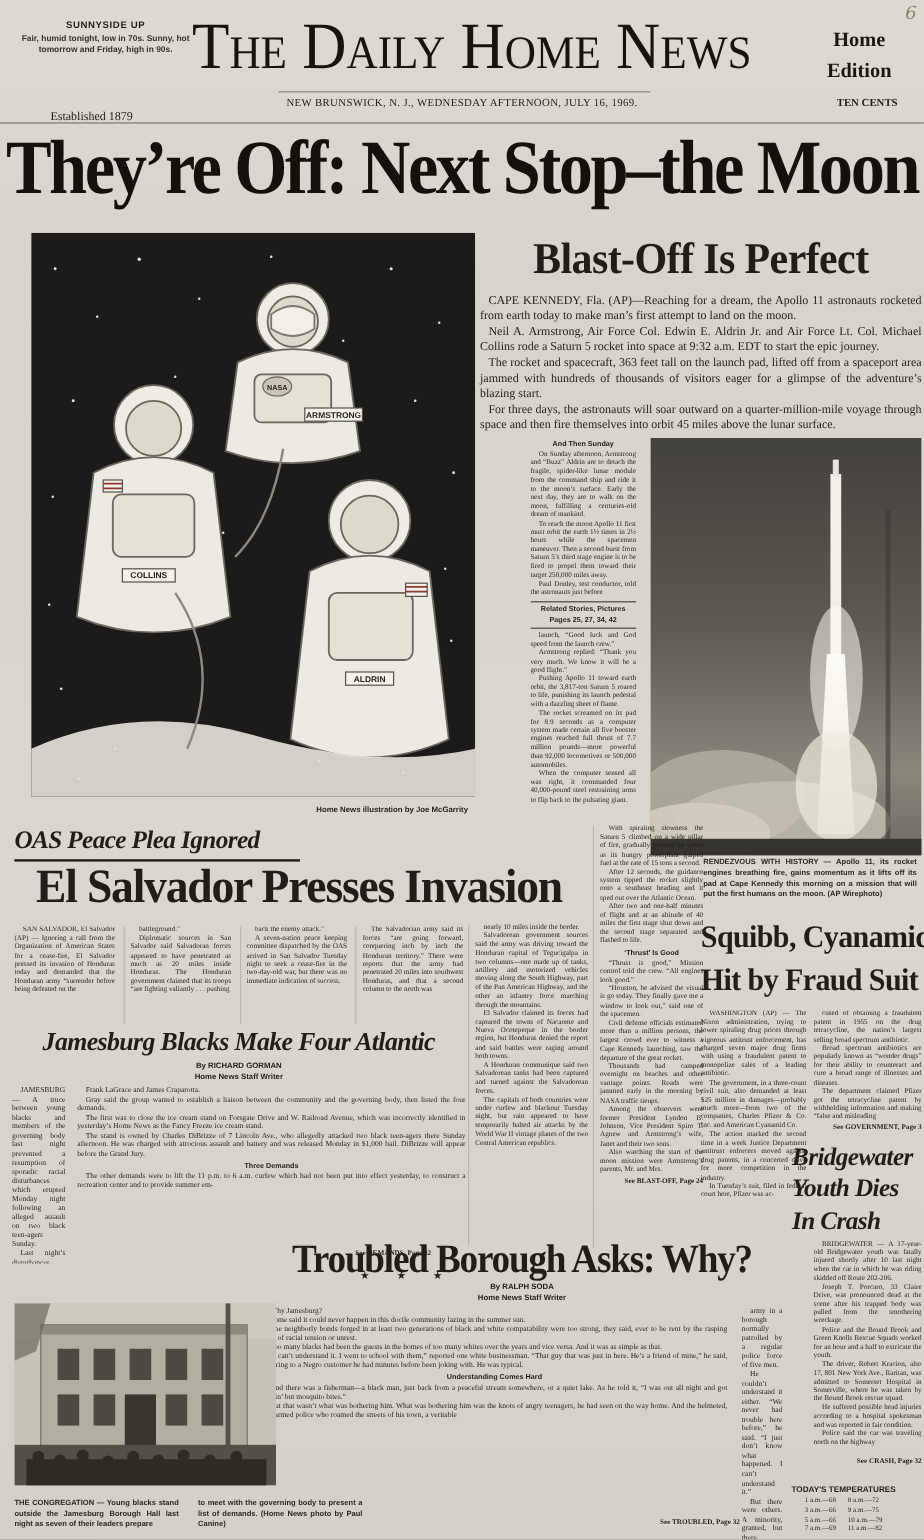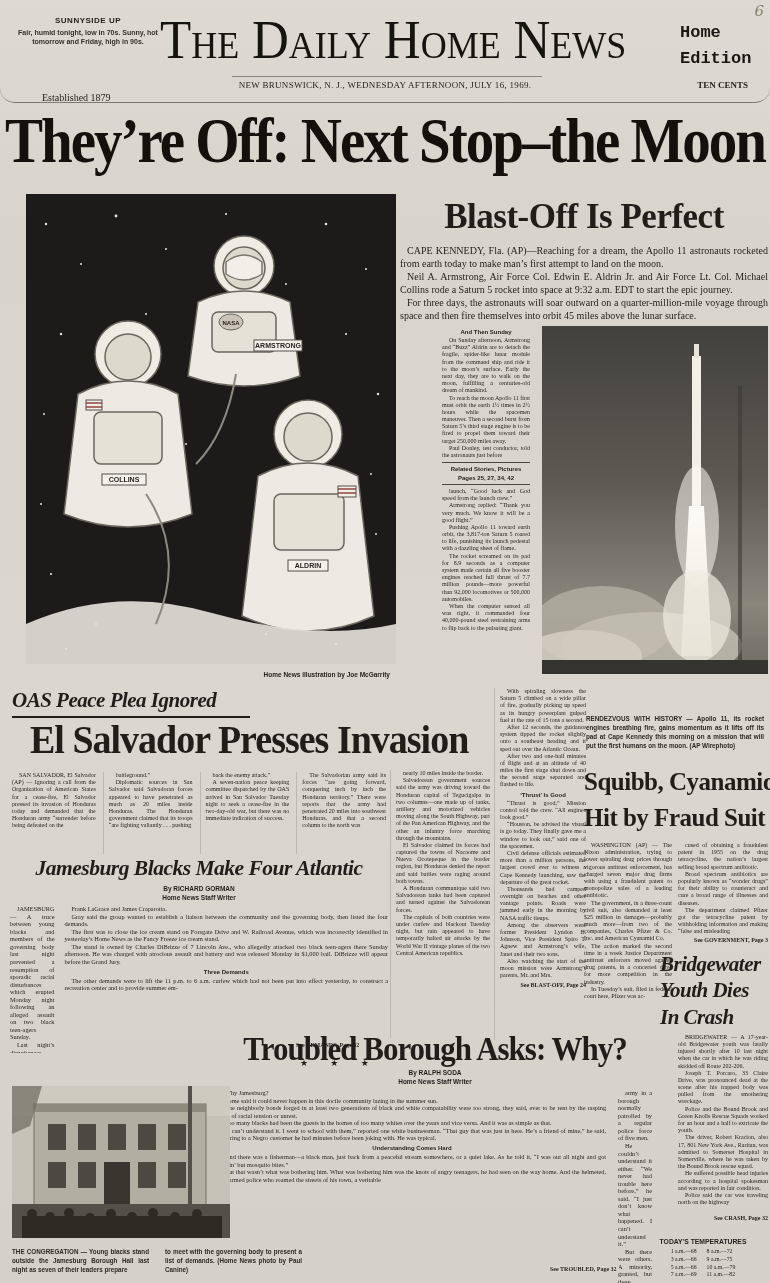--- a/index.html
+++ b/index.html
@@ -3,29 +3,29 @@
 <meta charset="utf-8">
 <style>
   html,body{margin:0;padding:0;background:#8d8a84;}
   .page{position:relative;width:770px;height:1283px;margin:0 auto;overflow:hidden;
     background:#d9d5cd;
     background-image:linear-gradient(180deg,#dedad2 0%,#d8d4cc 18%,#dbd7cf 55%,#d5d1c9 100%),
       radial-gradient(circle at 50% 40%, rgba(255,255,255,.25), rgba(0,0,0,.06));
     font-family:"Liberation Serif",serif;color:#211e1a;}
   .hairL{border-left:1px solid #bdb8ae;}
   
-  .masthead{position:absolute;left:0;top:0;width:770px;height:102px;border-bottom:1px solid #7e7a72;border-radius:15px;}
+  .masthead{position:absolute;left:0;top:0;width:770px;height:102px;border-bottom:1px solid #7e7a72;}
   .weather{position:absolute;left:18px;top:16px;width:140px;text-align:center;font-family:"Liberation Sans",sans-serif;}
   .weather .wt{font-size:8px;font-weight:bold;letter-spacing:.5px;}
   .weather .wx{font-size:7px;font-weight:bold;line-height:1.35;margin-top:3px;color:#33302b;}
   .nameplate{position:absolute;left:160px;top:8px;width:450px;margin:0;text-align:center;
     font-family:"Liberation Serif",serif;font-weight:normal;font-variant:small-caps;
     font-size:51px;letter-spacing:0px;color:#16140f;transform:scaleY(1.08);transform-origin:top;white-space:nowrap;}
-  .edition{position:absolute;right:18px;top:20px;width:72px;
-    font-family:Liberation Mono, monospace;font-weight:bold;font-size:17px;line-height:1.5;color:#1b1813;}
+  .edition{position:absolute;right:18px;top:20px;width:72px;text-align:center;
+    font-family:Liberation Serif, serif;font-weight:bold;font-size:17px;line-height:1.5;color:#1b1813;}
   .daterow{position:absolute;left:0;top:80px;width:770px;font-size:9px;}
   .daterow .est{position:absolute;left:42px;top:12px;font-size:10px;}
   .daterow .dl{position:absolute;left:0;right:0;text-align:center;letter-spacing:.3px;}
   .daterow .pr{position:absolute;right:22px;top:0;font-weight:bold;font-size:9px;}
   .mid-rule{position:absolute;left:232px;top:76px;width:310px;border-top:1px solid #8b877e;}
   .corner-mark{position:absolute;right:6px;top:2px;font-size:15px;color:#85816f;font-style:italic;font-family:"DejaVu Serif",serif;}
   
   .banner{position:absolute;left:0;top:104px;width:770px;text-align:center;
     font-size:57px;font-weight:bold;letter-spacing:-2px;color:#14110c;transform:scaleY(1.12);transform-origin:top;white-space:nowrap;}
   
@@ -187,20 +187,21 @@
       <path d="M210 180 q-10 60 -40 90" stroke="#8d897f" stroke-width="2" fill="none"></path>
     </svg>
     <div class="illo-cap">Home News illustration by Joe McGarrity</div>
   </div>
 
   <section class="blastoff">
     <h2 class="bo-head">Blast-Off Is Perfect</h2>
     <div class="col f75">
         <p>CAPE KENNEDY, Fla. (AP)—Reaching for a dream, the Apollo 11 astronauts rocketed from earth today to make man’s first attempt to land on the moon.</p>
         <p>Neil A. Armstrong, Air Force Col. Edwin E. Aldrin Jr. and Air Force Lt. Col. Michael Collins rode a Saturn 5 rocket into space at 9:32 a.m. EDT to start the epic journey.</p>
+        <p>The rocket and spacecraft, 363 feet tall on the launch pad, lifted off from a spaceport area jammed with hundreds of thousands of visitors eager for a glimpse of the adventure’s blazing start.</p>
         <p>For three days, the astronauts will soar outward on a quarter-million-mile voyage through space and then fire themselves into orbit 45 miles above the lunar surface.</p>
       </div>
     <div class="bo-split">
       <div class="bo-col">
         <div class="subhead">And Then Sunday</div>
         <div class="col f6">
             <p>On Sunday afternoon, Armstrong and “Buzz” Aldrin are to detach the fragile, spider-like lunar module from the command ship and ride it to the moon’s surface. Early the next day, they are to walk on the moon, fulfilling a centuries-old dream of mankind.</p>
             <p>To reach the moon Apollo 11 first must orbit the earth 1½ times in 2½ hours while the spacemen maneuver. Then a second burst from Saturn 5’s third stage engine is to be fired to propel them toward their target 250,000 miles away.</p>
             <p>Paul Donley, test conductor, told the astronauts just before</p>
           </div>

